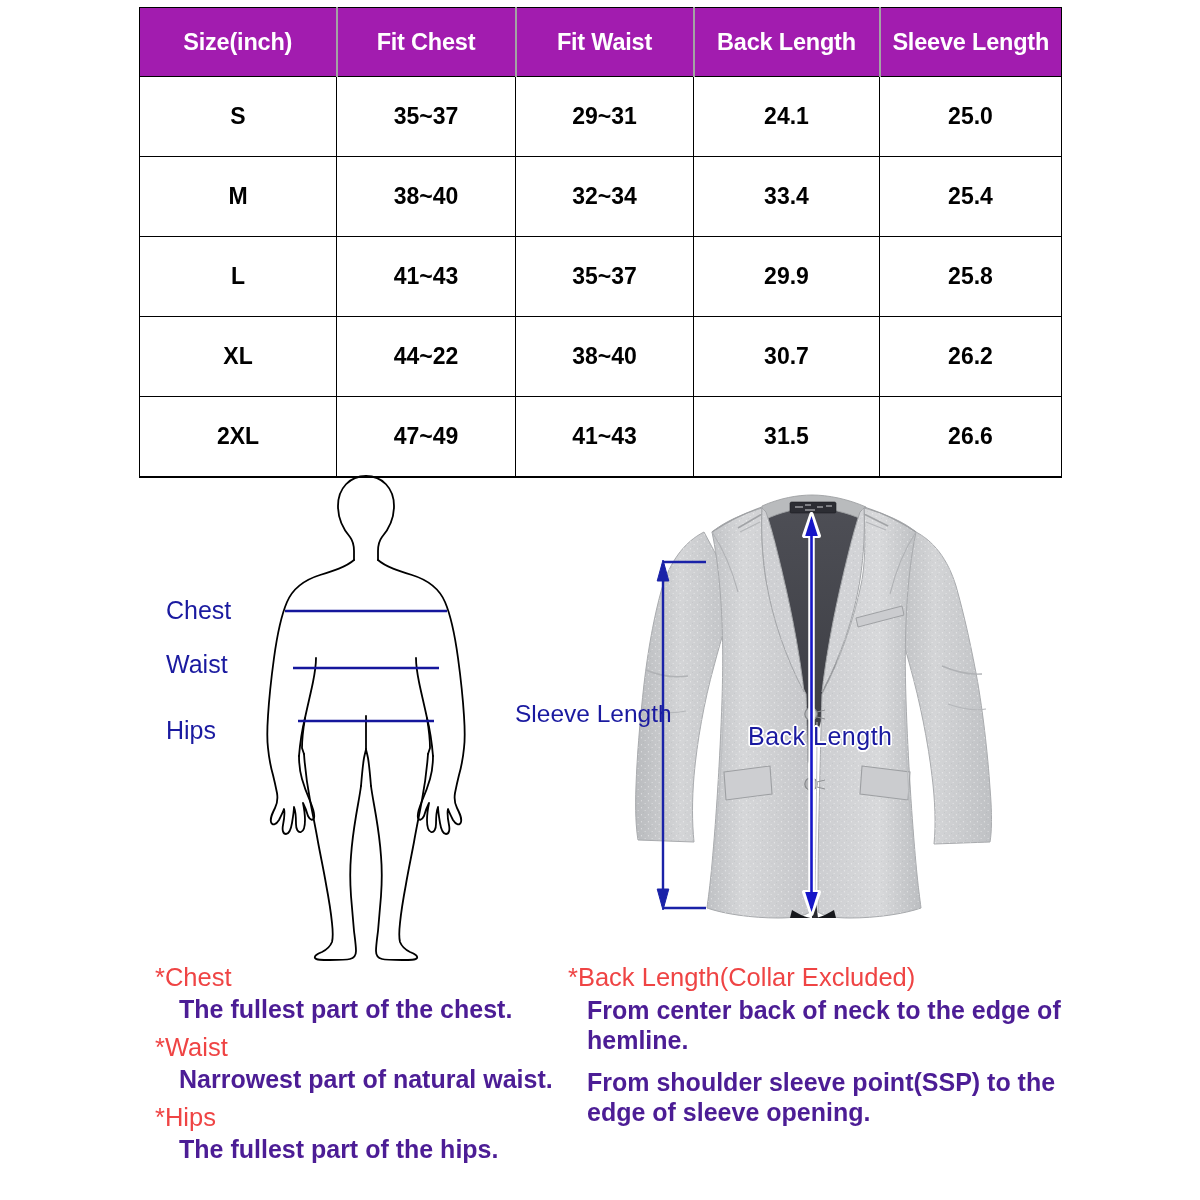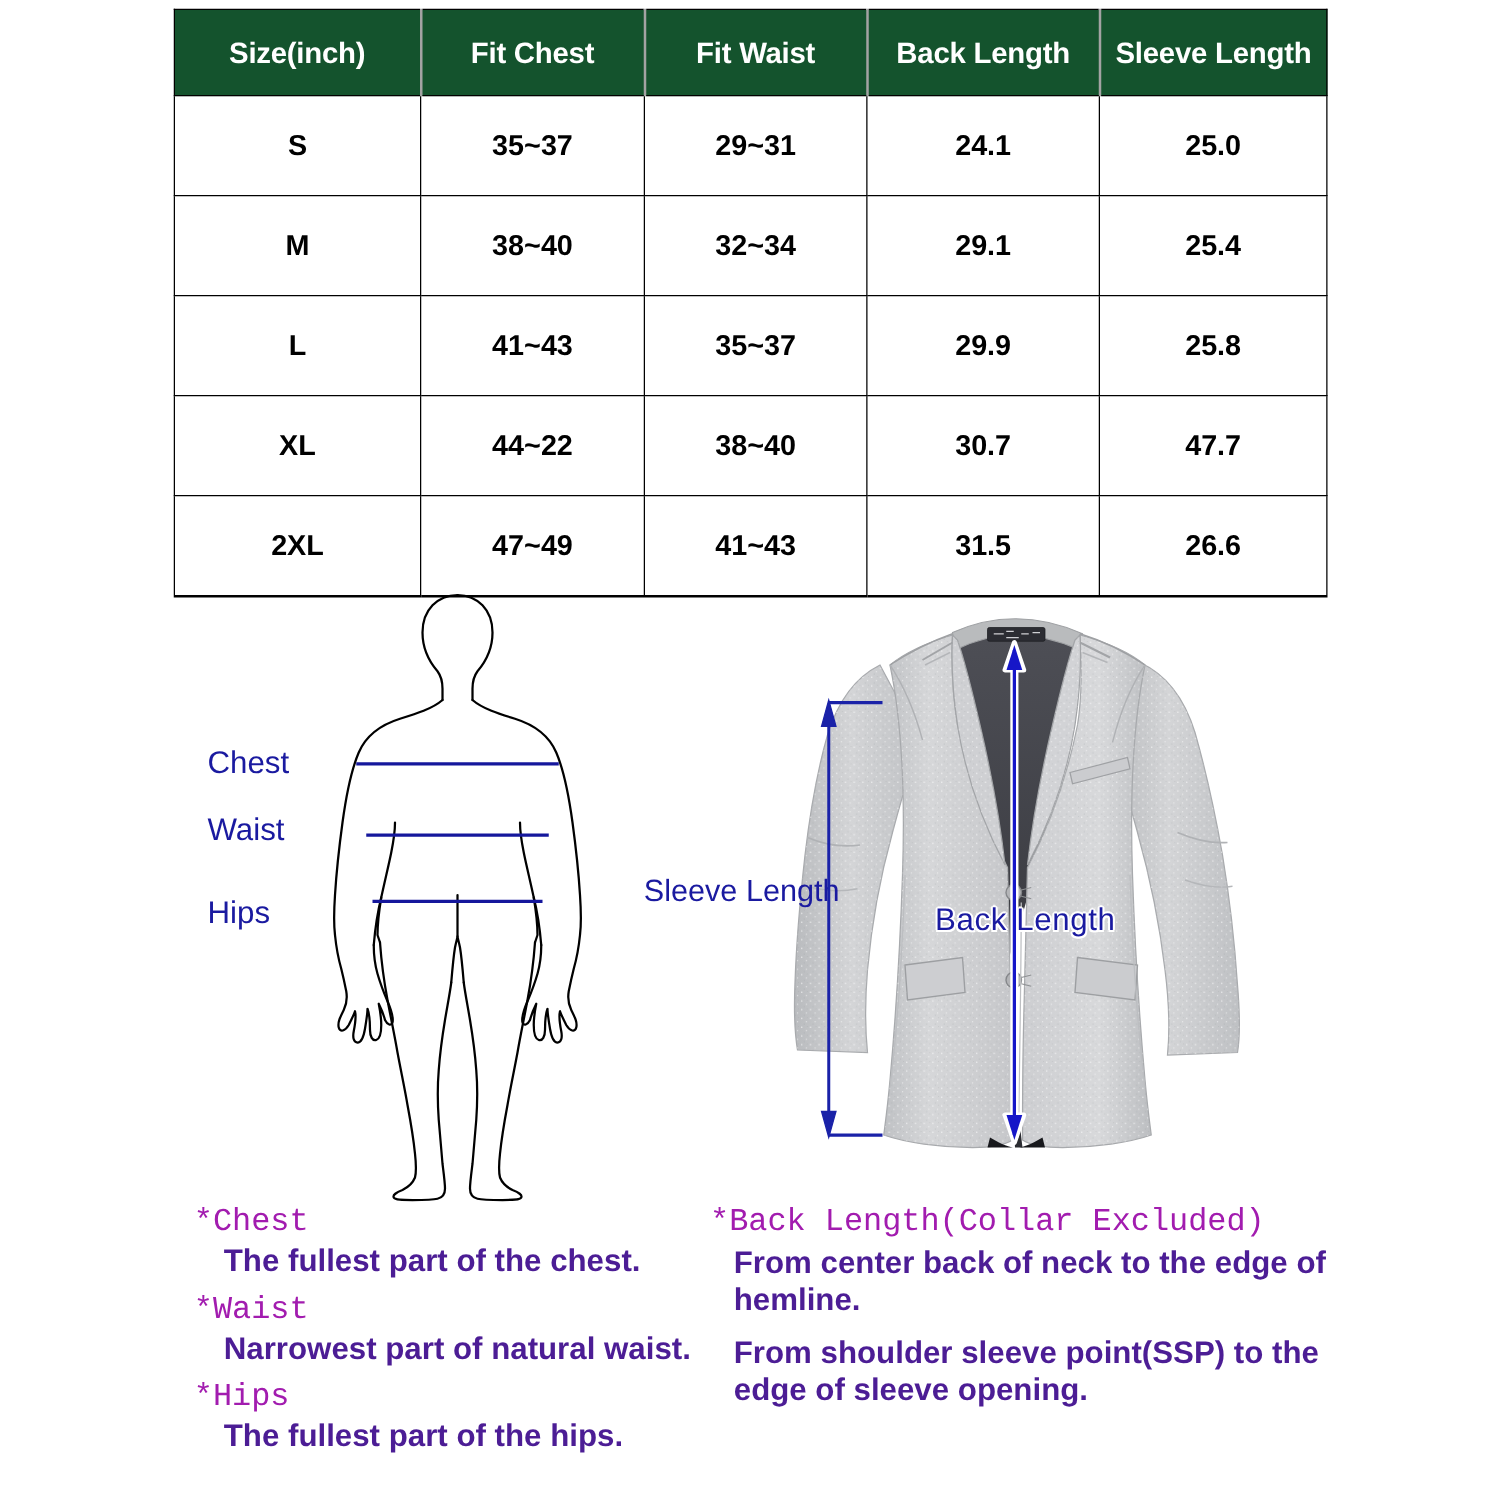--- a/index.html
+++ b/index.html
@@ -29,21 +29,21 @@
   }
   table.size-table th,
   table.size-table td {
     border: 1px solid #000000;
     text-align: center;
     vertical-align: middle;
     font-family: "Liberation Sans", sans-serif;
     font-weight: bold;
   }
   table.size-table thead th {
-    background: #14532d;
+    background: #a21caf;
     color: #ffffff;
     height: 66px;
     font-size: 23.5px;
     letter-spacing: -0.2px;
     border-color: #000000;
   }
   table.size-table thead th.hdr-divider {
     border-left: 2px solid #a3a3a3;
   }
   table.size-table tbody td {
@@ -121,23 +121,23 @@
     top: 965px;
     left: 0;
     width: 1200px;
     height: 235px;
   }
   .note-col { position: absolute; top: 0; }
   .note-col.left  { left: 155px; width: 400px; }
   .note-col.right { left: 568px; width: 500px; }
 
   .note-head {
-    color: #a21caf;
+    color: #ef4444;
     font-size: 25.5px;
-    font-family: Liberation Mono, monospace;
+    font-family: Liberation Sans, sans-serif;
     line-height: 1.0;
     margin: 0 0 3px 0;
     white-space: nowrap;
   }
   .note-body {
     color: #4c1d95;
     font-size: 25px;
     font-family: "Liberation Sans", sans-serif;
     line-height: 1.22;
     margin: 0 0 11px 24px;
@@ -173,36 +173,36 @@
         <td>S</td>
         <td>35~37</td>
         <td>29~31</td>
         <td>24.1</td>
         <td>25.0</td>
       </tr>
       <tr>
         <td>M</td>
         <td>38~40</td>
         <td>32~34</td>
-        <td>29.1</td>
+        <td>33.4</td>
         <td>25.4</td>
       </tr>
       <tr>
         <td>L</td>
         <td>41~43</td>
         <td>35~37</td>
         <td>29.9</td>
         <td>25.8</td>
       </tr>
       <tr>
         <td>XL</td>
         <td>44~22</td>
         <td>38~40</td>
         <td>30.7</td>
-        <td>47.7</td>
+        <td>26.2</td>
       </tr>
       <tr>
         <td>2XL</td>
         <td>47~49</td>
         <td>41~43</td>
         <td>31.5</td>
         <td>26.6</td>
       </tr>
     </tbody>
   </table>

